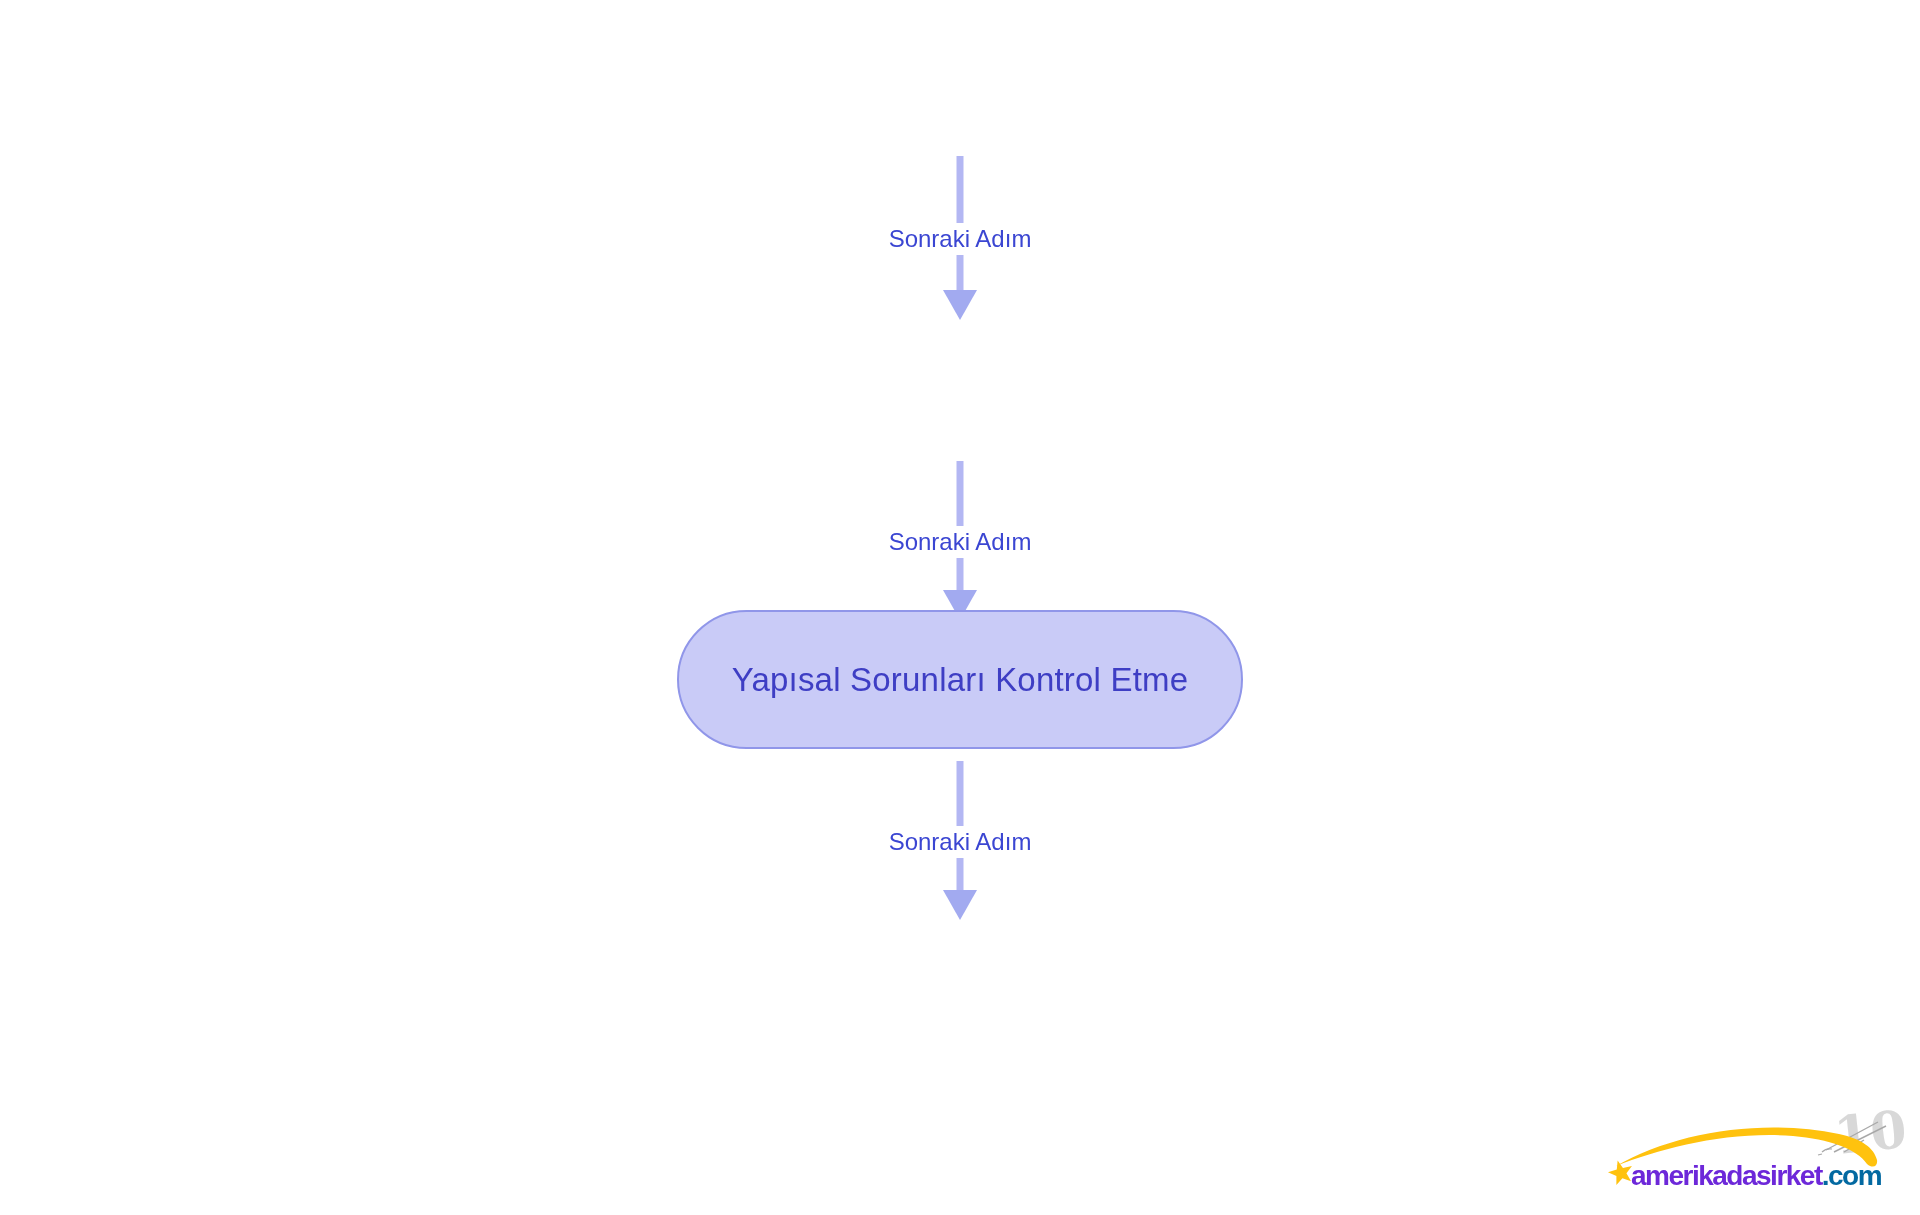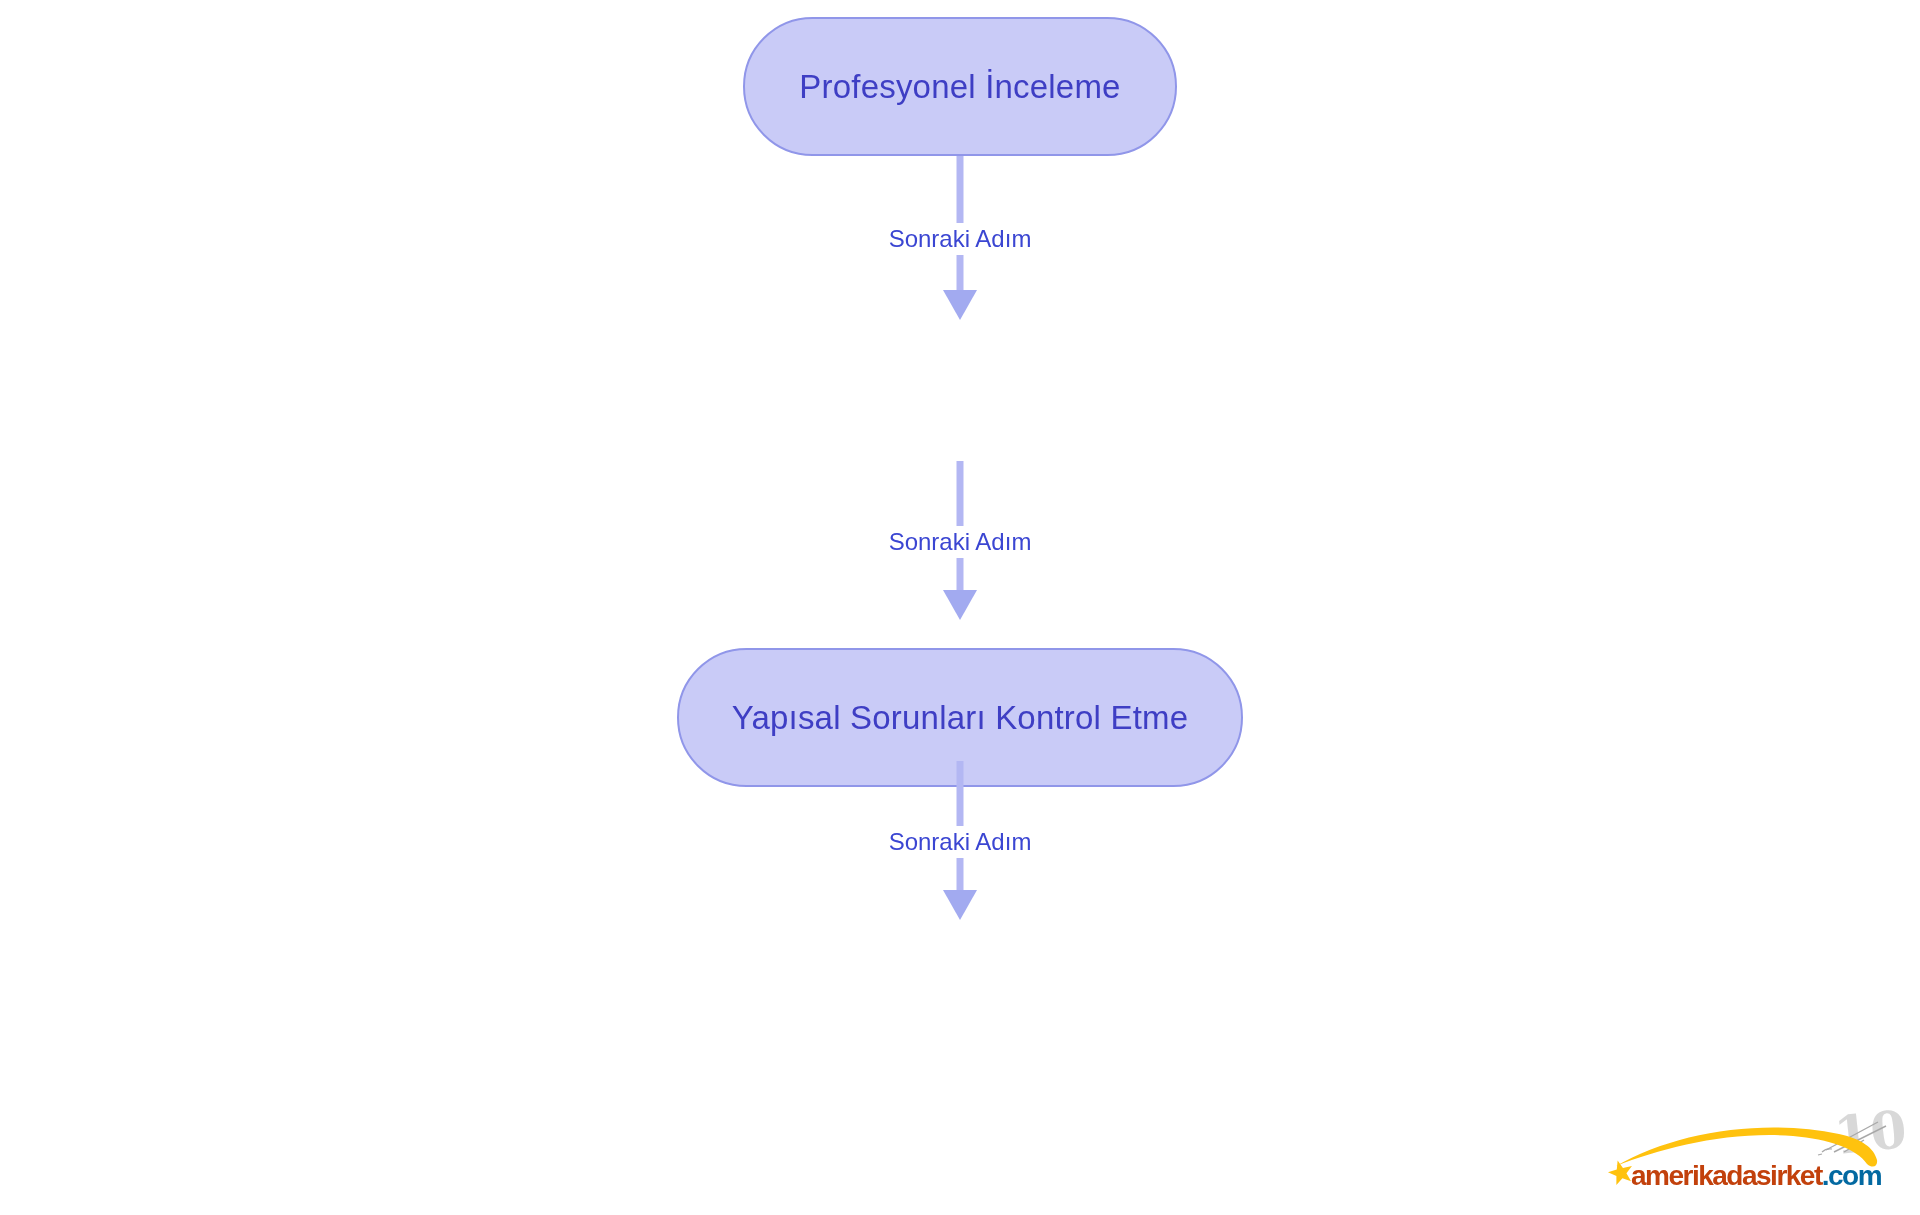--- a/index.html
+++ b/index.html
@@ -18,21 +18,21 @@
     border: 2px solid #9096e9;
     border-radius: 70px;
     display: flex; align-items: center; justify-content: center;
     color: #3e3ec4;
     font-size: 33px;
     letter-spacing: 0.2px;
     white-space: nowrap;
   }
   .n1 { top: 17px;  width: 434px; height: 139px; }
   .n2 { top: 322px; width: 394px; height: 139px; }
-  .n3 { top: 648px; width: 566px; height: 139px; }
+  .n3 { top: 610px; width: 566px; height: 139px; }
   .n4 { top: 922px; width: 464px; height: 139px; }
 
   
   .edge { position: absolute; left: 50%; transform: translateX(-50%); width: 420px; }
   .e1 { top: 156px; height: 166px; }
   .e2 { top: 461px; height: 161px; }
   .e3 { top: 761px; height: 161px; }
   .edge-line {
     position: absolute; left: 50%; transform: translateX(-50%);
     top: 0; bottom: 26px; width: 7px;
@@ -56,31 +56,28 @@
   }
 
   
   .logo { position: absolute; left: 1596px; top: 1086px; width: 320px; height: 125px; }
   .logo-art { position: absolute; left: 0; top: 0; width: 320px; height: 125px; }
   .logo-text {
     position: absolute; left: 35px; top: 74px;
     font-weight: bold; font-size: 28px; letter-spacing: -1.5px;
     white-space: nowrap;
   }
-  .logo-text .brand { color: #c2410c; }
+  .logo-text .brand { color: #6d28d9; }
   .logo-text .tld   { color: #0369a1; }
 </style>
 </head>
 <body>
 
 <div class="canvas">
 
-  <div class="node n1">
-    <span>Profesyonel İnceleme</span>
-  </div>
 
   <div class="edge e1">
     <div class="edge-line"></div>
     <div class="edge-arrowhead"></div>
     <div class="edge-label">Sonraki Adım</div>
   </div>
 
 
   <div class="edge e2">
     <div class="edge-line"></div>

